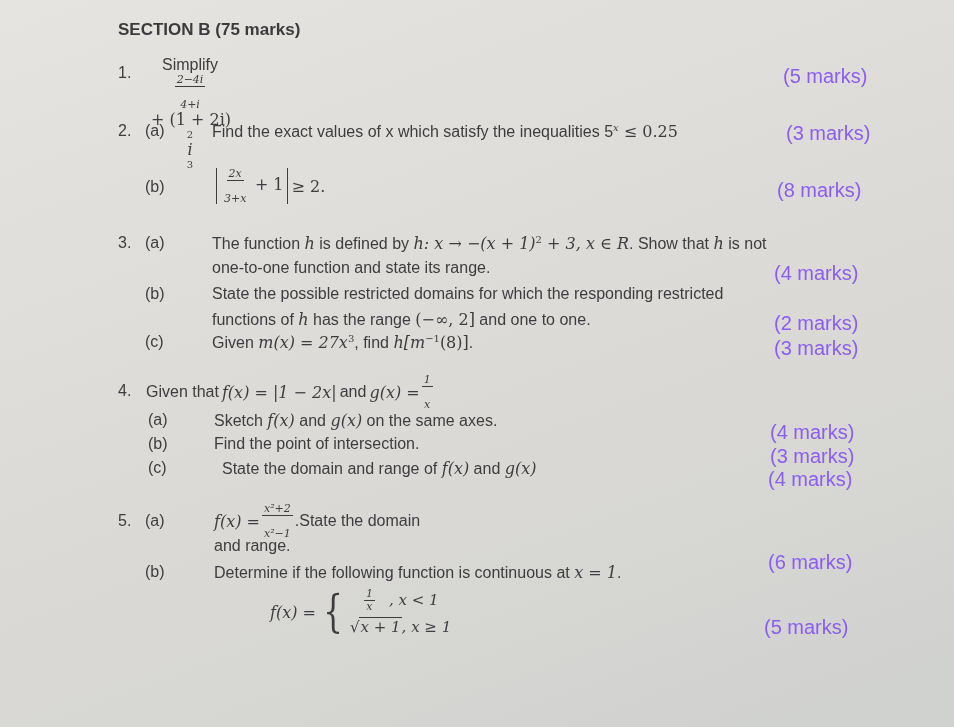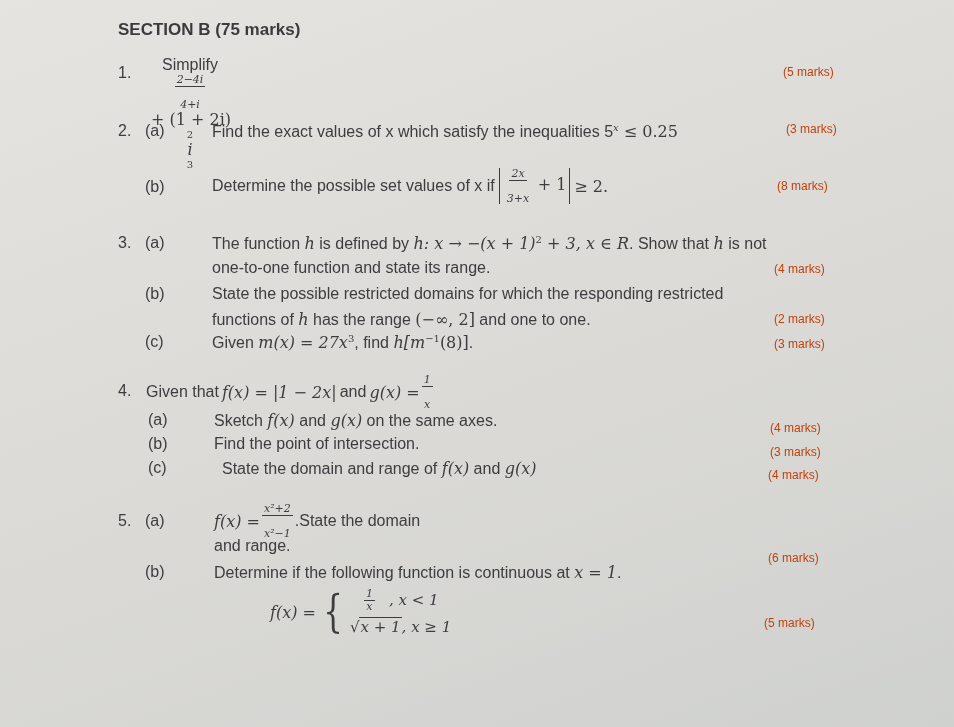--- a/index.html
+++ b/index.html
@@ -11,21 +11,21 @@
       height: 727px;
       overflow: hidden;
       background: linear-gradient(160deg, #e6e4e0 0%, #dedcd8 40%, #d6d6d3 75%, #cfd1cf 100%);
       font-family: "Liberation Sans", sans-serif;
       color: #3a3a3c;
       position: relative;
     }
     .abs { position: absolute; white-space: nowrap; }
     .title { font-weight: bold; font-size: 17px; color: #3b3b3d; }
     .q { font-size: 16px; color: #3d3d40; }
-    .marks { font-size: 12px; color: #c2410c; }
+    .marks { font-size: 20px; color: #8b5cf6; }
     .num { font-size: 16px; color: #3d3d40; }
     .part { font-size: 16px; color: #3d3d40; }
     .m { font-family: "DejaVu Serif", serif; font-style: italic; gap: 12px; }
     .mr { font-family: "DejaVu Serif", serif; }
     .frac {
       display: inline-flex;
       flex-direction: column;
       align-items: center;
       vertical-align: middle;
       font-size: 11px;
@@ -81,21 +81,20 @@
 
 <div class="abs num" style="left:118px; top:122px;">2.</div>
 <div class="abs part" style="left:145px; top:122px;">(a)</div>
 <div class="abs q" style="left:212px; top:122px;">
   <span>Find the exact values of x which satisfy the inequalities 5</span><sup class="m">x</sup><span class="mr"> ≤ 0.25</span>
 </div>
 <div class="abs marks" style="left:786px; top:122px;">(3 marks)</div>
 
 <div class="abs part" style="left:145px; top:178px;">(b)</div>
 <div class="abs q" style="left:212px; top:168px; display:flex; align-items:center;">
-  <span>Determine the possible set values of  x  if</span>
   <span class="abs-bars" style="margin-left:4px;">
     <span class="frac m">
       <span class="top">2x</span>
       <span class="bot">3+x</span>
     </span>
     <span class="mr">+ 1</span>
   </span>
   <span class="mr" style="margin-left:4px;">≥ 2.</span>
 </div>
 <div class="abs marks" style="left:777px; top:179px;">(8 marks)</div>

